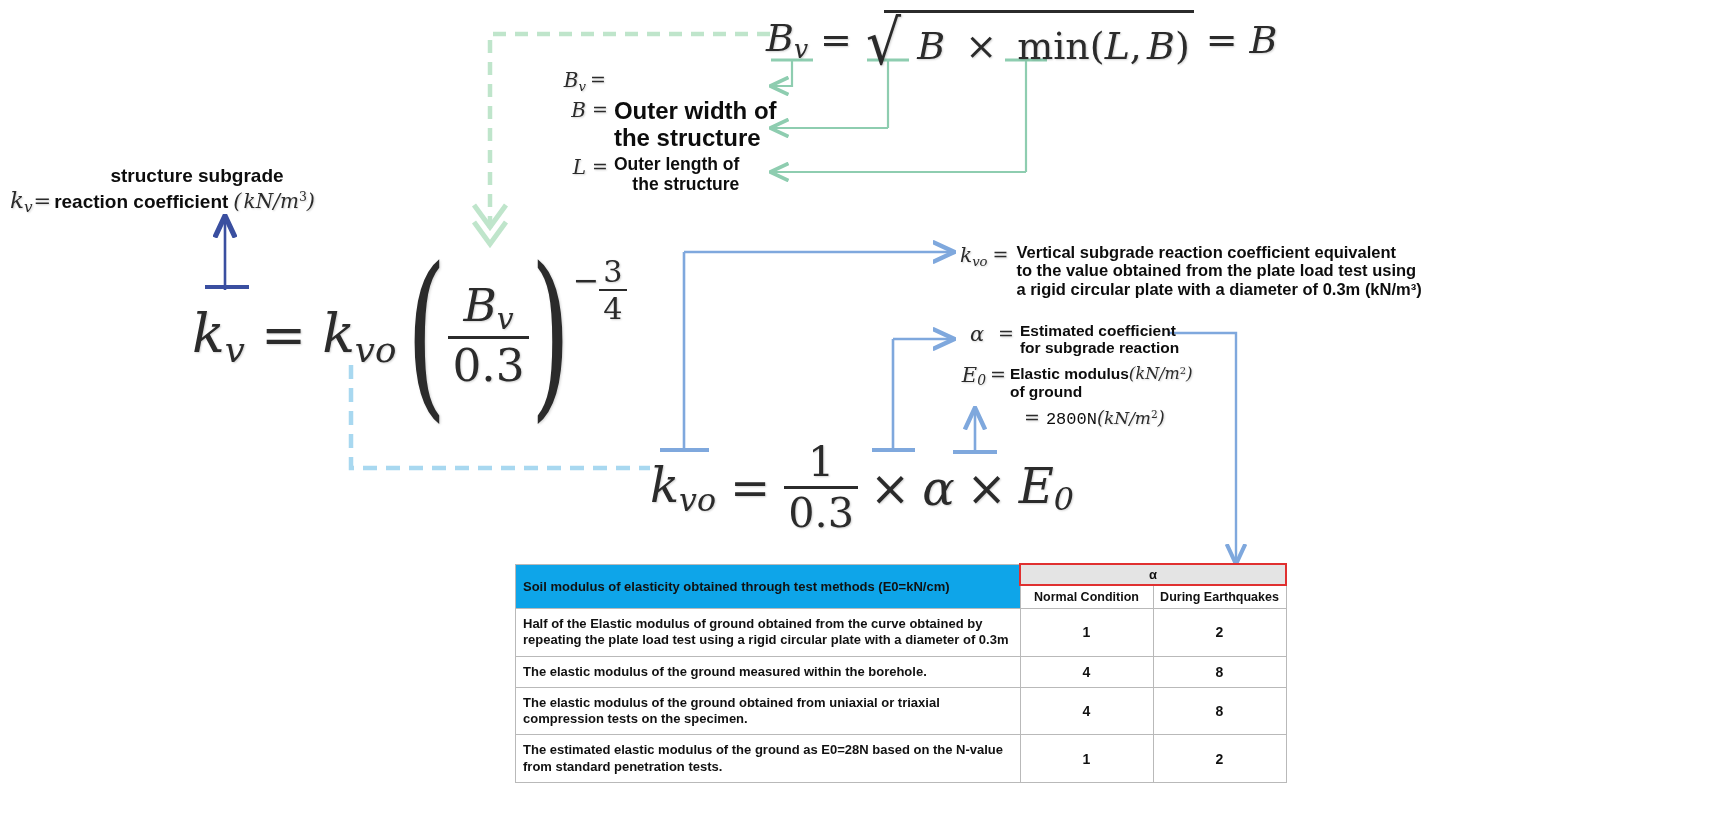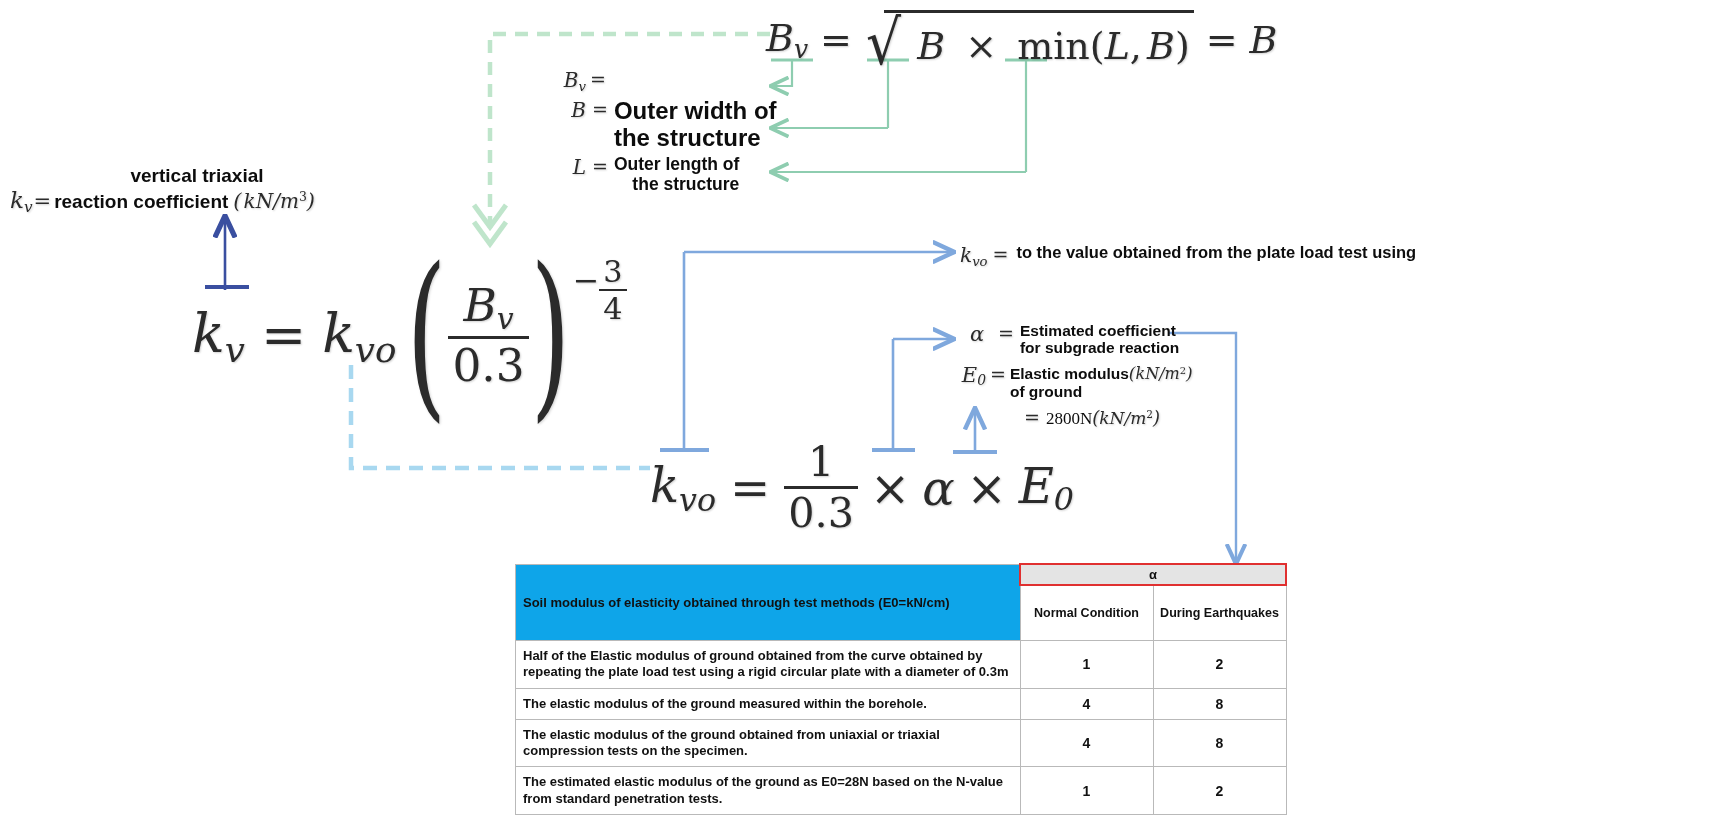--- a/index.html
+++ b/index.html
@@ -111,21 +111,21 @@
     color: #111;
     padding: 2px 0 2px 0 !important;
     height: 20px;
   }
   .th-cond {
     background: #ffffff;
     text-align: center;
     font-size: 12.5px;
     font-weight: bold;
     color: #111;
-    padding: 20px 0 !important;
+    padding: 4px 0 !important;
     width: 133px;
   }
   .td-desc {
     font-size: 13px;
     font-weight: bold;
     color: #111;
     line-height: 1.25;
     padding: 7px 8px 7px 7px !important;
     vertical-align: middle;
   }
@@ -210,21 +210,21 @@
       <line x1="975" y1="450" x2="975" y2="410" marker-end="url(#arrBlue)"></line>
       <line x1="953" y1="452" x2="997" y2="452" stroke-width="4"></line>
     </g>
 
     <g stroke="#7fa8dd" stroke-width="2.4" fill="none">
       <path d="M1168,333 L1236,333 L1236,562" marker-end="url(#arrBlue)"></path>
     </g>
   </svg>
 
   <div class="abs" style="left:10px; top:165px; width:340px;">
-    <div class="lbl" style="font-size:19px; text-align:center; padding-left:34px;">vertical triaxial</div>
+    <div class="lbl" style="font-size:19px; text-align:center; padding-left:34px;">structure subgrade</div>
     <div style="display:flex; align-items:baseline; gap:0px; margin-top:1px;">
       <span class="math" style="font-size:23px;">
         <span>k</span><span class="sub">v</span>
       </span>
       <span class="math up" style="font-size:21px; margin:0 3px 0 1px;">=</span>
       <span class="lbl" style="font-size:19px;">reaction coefficient</span>
       <span class="math up" style="font-size:21px; margin-left:5px;">(</span>
       <span class="math" style="font-size:20px; margin-left:2px;">
         <span>kN/m</span><span class="sup">3</span>
       </span>
@@ -299,21 +299,23 @@
 the structure</span>
     </div>
   </div>
 
   <div class="abs" style="left:960px; top:243px; display:flex; align-items:flex-start;">
     <span class="math" style="font-size:20px;">
       <span>k</span><span class="sub">vo</span>
     </span>
     <span class="math up" style="font-size:19px; margin:0 8px 0 5px;">=</span>
     <div>
+      <div class="lbl" style="font-size:16.5px;">Vertical subgrade reaction coefficient equivalent</div>
       <div class="lbl" style="font-size:16.5px;">to the value obtained from the plate load test using</div>
+      <div class="lbl" style="font-size:16.5px;">a rigid circular plate with a diameter of 0.3m (kN/m³)</div>
     </div>
   </div>
 
   <div class="abs" style="left:962px; top:322px; display:flex; align-items:flex-start;">
     <span class="math" style="font-size:21px; width:30px; text-align:center;">α</span>
     <span class="math up" style="font-size:19px; margin:0 6px;">=</span>
     <div>
       <div class="lbl" style="font-size:15.5px;">Estimated coefficient</div>
       <div class="lbl" style="font-size:15.5px;">for subgrade reaction</div>
     </div>
@@ -332,21 +334,21 @@
           <span class="math" style="font-size:16px;">
             <span>kN/m</span><span class="sup">2</span>
           </span>
           <span class="math up" style="font-size:17px;">)</span>
         </div>
         <div class="lbl" style="font-size:15.5px;">of ground</div>
       </div>
     </div>
     <div style="display:flex; align-items:baseline; margin-top:6px; padding-left:72px;">
       <span class="math up" style="font-size:19px; margin-right:6px;">=</span>
-      <span class="lbl" style="font-size:17px; font-weight:normal; font-family:Liberation Serif, serif;">2800N</span>
+      <span class="lbl" style="font-size:17px; font-weight:normal; font-family:Liberation Mono, monospace;">2800N</span>
       <span class="math up" style="font-size:18px;">(</span>
       <span class="math" style="font-size:17px;">
         <span>kN/m</span><span class="sup">2</span>
       </span>
       <span class="math up" style="font-size:18px;">)</span>
     </div>
   </div>
 
   <div class="abs math" style="left:650px; top:438px; font-size:48px; display:flex; align-items:center;">
     <span>

